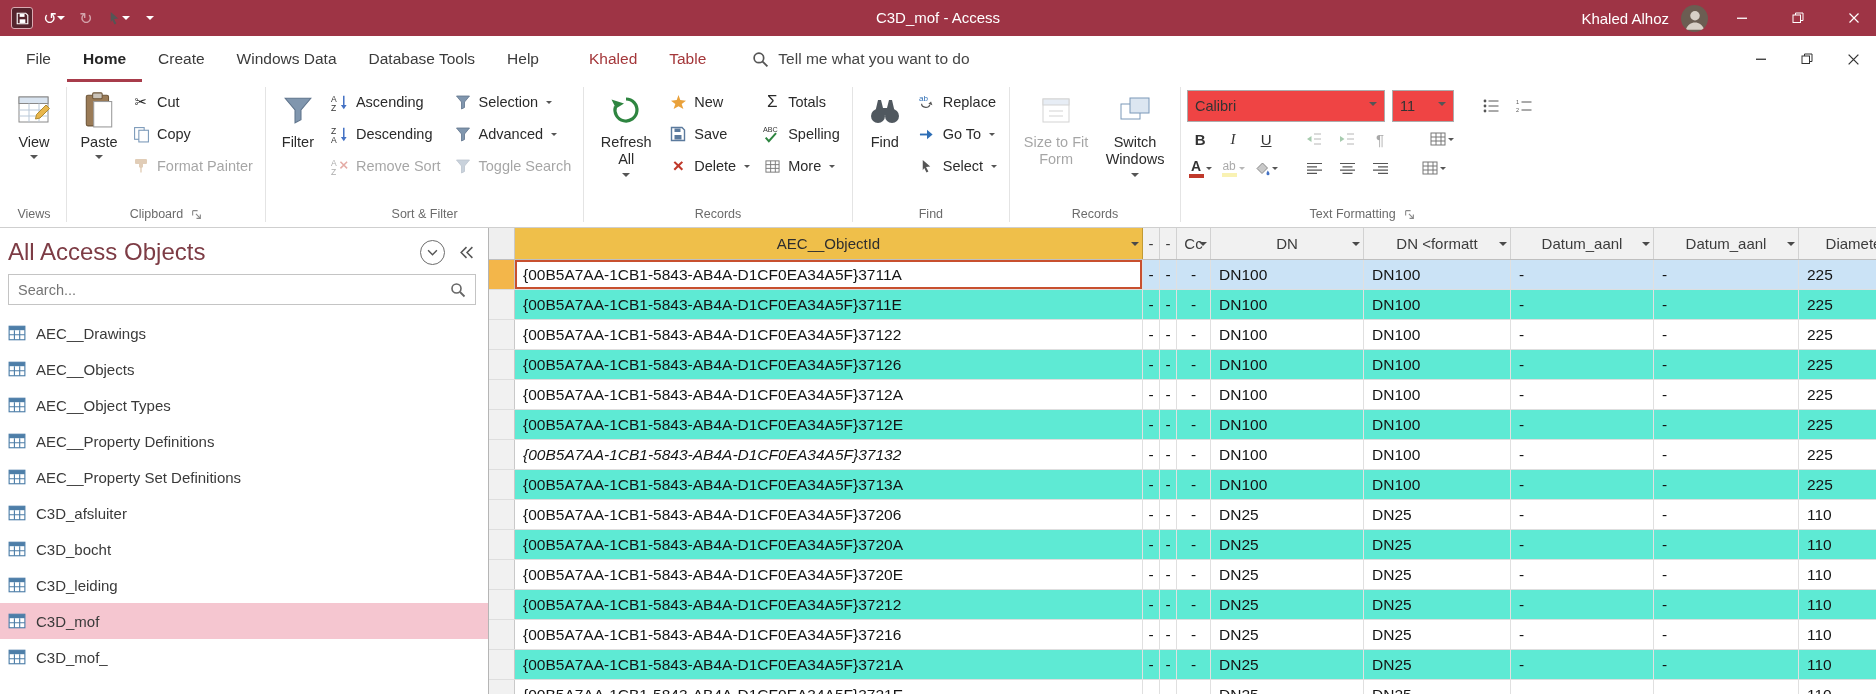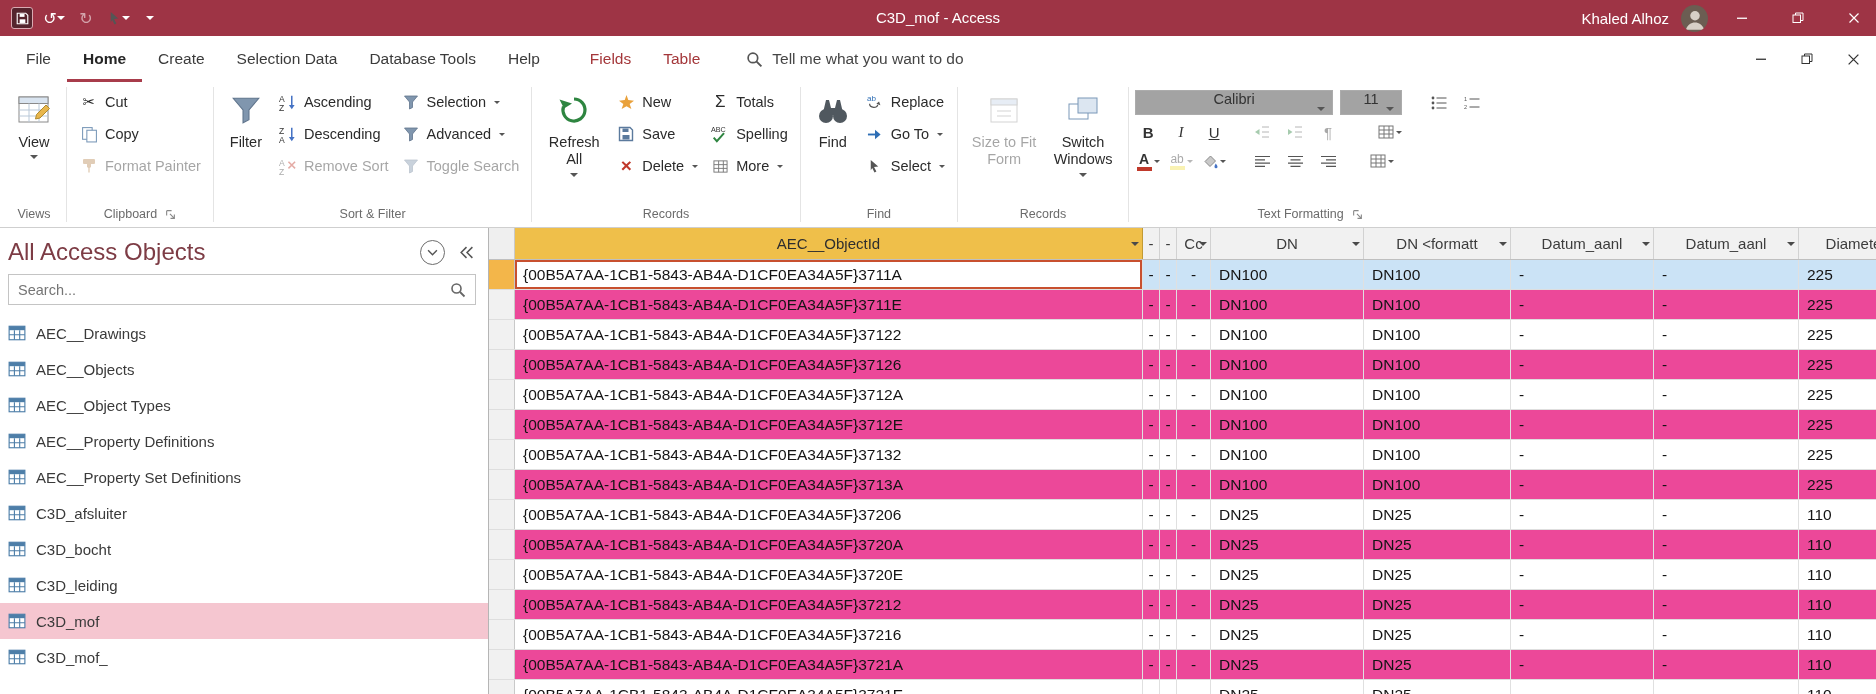--- a/index.html
+++ b/index.html
@@ -43,21 +43,21 @@
   .caret { width:0; height:0; border:4px solid transparent; border-top-color:#555; margin-top:4px; display:inline-block; }
   .scaret { width:0; height:0; border:3.5px solid transparent; border-top-color:#555; margin-left:2px; margin-top:3px; display:inline-block; }
   .scol { display:flex; flex-direction:column; }
   .sbtn { height:32px; display:flex; align-items:center; gap:6px; padding:0 6px; font-size:14.5px; color:#2b2b2b; white-space:nowrap; }
   .sic { width:20px; height:20px; flex:0 0 20px; display:flex; align-items:center; justify-content:center; font-size:15px; }
   .dis { opacity:.42; }
 
   
   .tf { display:flex; flex-direction:column; gap:5px; padding-top:4px; }
   .tfrow { display:flex; align-items:center; gap:7px; }
-  .combo { height:25px; border:1px solid #ACACAC; background:#a3a3a3; display:flex; align-items:center; padding:0 7px; font-size:14.5px; color:#333;flex-direction:column; }
+  .combo { height:32px; border:1px solid #ACACAC; background:#ef4444; display:flex; align-items:center; padding:0 7px; font-size:14.5px; color:#333; }
   .combo .caret { margin-left:auto; margin-top:0; }
   .w198 { width:198px; } .w62 { width:62px; }
   .fmtbtn { min-width:26px; height:24px; display:flex; align-items:center; justify-content:center; font-size:15px; color:#333; }
   .fmt-b { font-weight:800; } .fmt-i { font-style:italic; font-family:"Liberation Serif",serif; } .fmt-u { text-decoration:underline; }
   .stack { display:flex; flex-direction:column; align-items:center; line-height:1; }
   .colorbar { width:15px; height:4px; margin-top:1px; }
 
   
   .content { display:flex; height:466px; overflow:hidden; }
 
@@ -76,21 +76,21 @@
 
   
   .datasheet { flex:1; display:flex; flex-direction:column; overflow:hidden; background:#fff; }
   .dheader { height:32px; flex:0 0 32px; display:flex; background:#F1F1F1; border-bottom:1px solid #BFBFBF; overflow:hidden; }
   .hsel { flex:0 0 26px; background:#EFEFEF; border-right:1px solid #C9C9C9; }
   .hcell { position:relative; display:flex; align-items:center; justify-content:center; border-right:1px solid #D2D2D2; font-size:15px; color:#3c3c3c; white-space:nowrap; overflow:hidden; }
   .hcell.sel { background:#EFBF4A; border-right-color:#C29A33; color:#2e2e2e; }
   .hcaret { position:absolute; right:3px; top:50%; margin-top:-2px; width:0; height:0; border:4px solid transparent; border-top-color:#4a4a4a; }
   .drows { flex:1; overflow:hidden; }
   .drow { height:30px; display:flex; border-bottom:1px solid #DEDEDE; background:#fff; overflow:hidden; }
-  .drow.alt { background:#ec4899; }
+  .drow.alt { background:#5eead4; }
   .rowsel { flex:0 0 26px; background:#F1F1F1; border-right:1px solid #C9C9C9; }
   .drow.rsel .rowsel { background:#F3B64A; }
   .drow.rsel .dcell { background:#CBE3F6; }
   .dcell { display:flex; align-items:center; padding:0 8px; border-right:1px solid #E0E0E0; font-size:15.5px; color:#141414; white-space:nowrap; overflow:hidden; }
   .dcell.ctr { justify-content:center; padding:0 2px; }
   .drow.rsel .dcell.active { background:#fff; box-shadow:inset 0 0 0 2px #C8502F; }
 </style>
 </head>
 <body>
 
@@ -304,24 +304,24 @@
           <use href="#i-close"></use>
         </svg>
       </span>
   </div>
 </div>
 
 <div class="tabrow">
   <div class="tab">File</div>
   <div class="tab active">Home</div>
   <div class="tab">Create</div>
-  <div class="tab">Selection Data</div>
+  <div class="tab">Windows Data</div>
   <div class="tab">Database Tools</div>
   <div class="tab">Help</div>
-  <div class="tab ctx gap">Fields</div>
+  <div class="tab ctx gap">Khaled</div>
   <div class="tab ctx">Table</div>
   <div class="tellme">
     <svg class="ic" width="17" height="17" style="color:#555">
         <use href="#i-search"></use>
       </svg>
     <span>Tell me what you want to do</span>
   </div>
   <div class="tr-controls">
     <span class="trbtn">
         <svg class="ic" width="12" height="12">
@@ -356,20 +356,29 @@
       </div>
     </div>
     <div class="rlabel">
         <span>Views</span>
       </div>
   </div>
   <div class="vsep"></div>
 
   <div class="rgroup">
     <div class="rbody">
+      <div class="bigbtn">
+        <span class="bicon">
+            <svg class="ic" width="30" height="36">
+              <use href="#i-clipboard"></use>
+            </svg>
+          </span>
+        <span class="blabel">Paste</span>
+        <span class="caret"></span>
+      </div>
       <div class="scol">
         <div class="sbtn">
             <span class="sic">✂</span>
             <span>Cut</span>
           </div>
         <div class="sbtn">
             <span class="sic">
               <svg class="ic" width="17" height="17">
                 <use href="#i-copy"></use>
               </svg>
@@ -897,21 +906,21 @@
           <div class="dcell ctr" style="flex: 0 0 17px;">-</div>
           <div class="dcell ctr" style="flex: 0 0 34px;">-</div>
           <div class="dcell" style="flex: 0 0 153px;">DN100</div>
           <div class="dcell" style="flex: 0 0 147px;">DN100</div>
           <div class="dcell" style="flex: 0 0 143px;">-</div>
           <div class="dcell" style="flex: 0 0 145px;">-</div>
           <div class="dcell" style="flex: 0 0 110px;">225</div>
         </div>
         <div class="drow">
           <div class="rowsel"></div>
-          <div class="dcell" style="flex: 0 0 628px;">{00B5A7AA-1CB1-5843-AB4A-D1CF0EA34A5F}37132</div>
+          <div class="dcell" style="flex: 0 0 628px; font-style: italic;">{00B5A7AA-1CB1-5843-AB4A-D1CF0EA34A5F}37132</div>
           <div class="dcell ctr" style="flex: 0 0 17px;">-</div>
           <div class="dcell ctr" style="flex: 0 0 17px;">-</div>
           <div class="dcell ctr" style="flex: 0 0 34px;">-</div>
           <div class="dcell" style="flex: 0 0 153px;">DN100</div>
           <div class="dcell" style="flex: 0 0 147px;">DN100</div>
           <div class="dcell" style="flex: 0 0 143px;">-</div>
           <div class="dcell" style="flex: 0 0 145px;">-</div>
           <div class="dcell" style="flex: 0 0 110px;">225</div>
         </div>
         <div class="drow alt">

